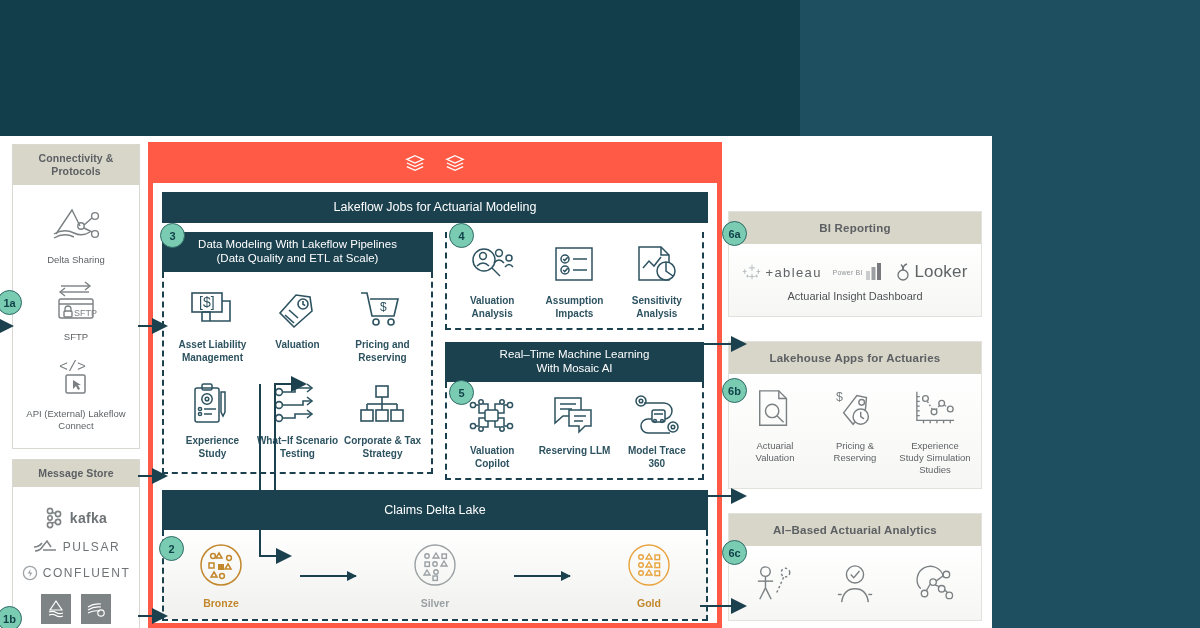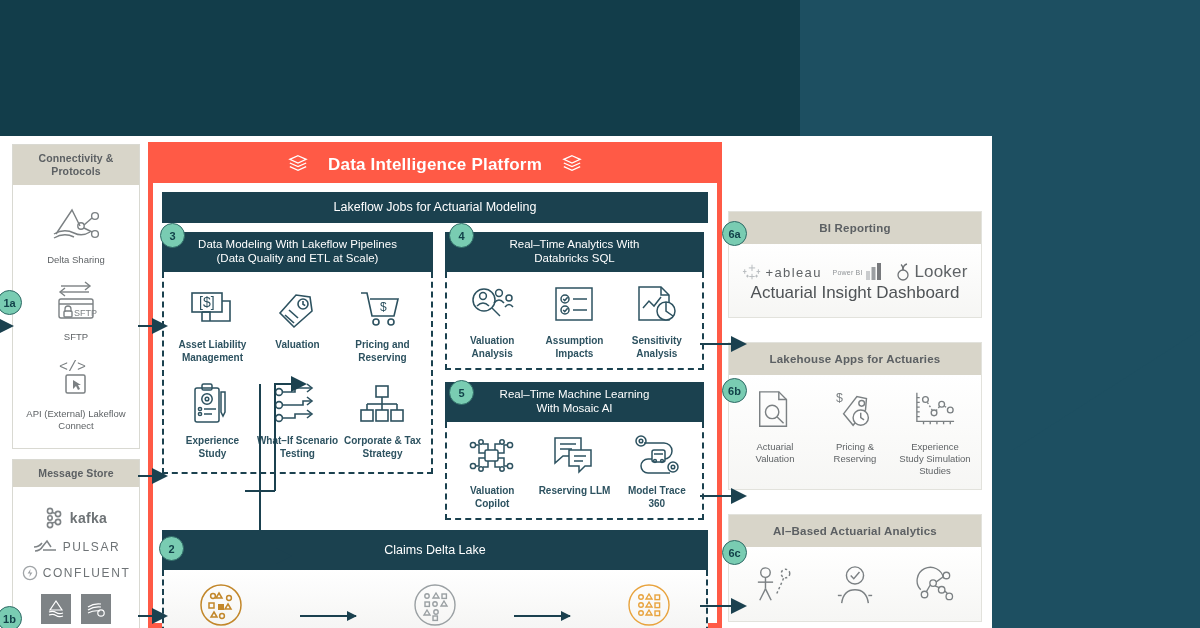--- a/index.html
+++ b/index.html
@@ -134,21 +134,21 @@
   
   .right-col { position: absolute; left: 728px; top: 75px; width: 254px; }
   .out-card { border: 1px solid #e2e2dc; background: #3b82f6; margin-bottom: 24px; }
   .out-hd {
     background: #d8d5c9; color: #5c6063; font-size: 11.5px; font-weight: 700;
     text-align: center; padding: 10px 6px; letter-spacing: .2px;
   }
   .out-body { padding: 12px 8px 10px; background: linear-gradient(180deg,#fff,#f6f6f4); }
   .bi-logos { display: flex; align-items: center; justify-content: space-around; gap: 4px; }
   .bi-sub {
-    text-align: center; font-size: 17px; color: #4f5356; margin-top: 1px;
+    text-align: center; font-size: 11px; color: #4f5356; margin-top: 8px;
   }
   .out-icons { display: flex; justify-content: space-around; }
   .out-cell { display: flex; flex-direction: column; align-items: center; width: 33%; }
   .out-cell .cap {
     margin-top: 6px; font-size: 9.5px; color: #5f6366; text-align: center;
     line-height: 1.25;
   }
 
   
   #wires { position: absolute; left: 0; top: 0; width: 992px; height: 492px; pointer-events: none; z-index: 30; }
@@ -277,21 +277,20 @@
 
     <div id="platform">
       <div class="plat-hd">
         <span>
           <svg width="20" height="20" viewBox="0 0 22 22" fill="none" stroke="#fff" stroke-width="1.4">
             <path d="M11 3 L20 7 L11 11 L2 7 Z"></path>
               <path d="M2 11 L11 15 L20 11"></path>
             <path d="M2 15 L11 19 L20 15"></path>
           </svg>
         </span>
-        <span class="ttl">Data Intelligence Platform</span>
         <span>
           <svg width="20" height="20" viewBox="0 0 22 22" fill="none" stroke="#fff" stroke-width="1.4">
             <path d="M11 3 L20 7 L11 11 L2 7 Z"></path>
               <path d="M2 11 L11 15 L20 11"></path>
             <path d="M2 15 L11 19 L20 15"></path>
           </svg>
         </span>
       </div>
 
       <div class="plat-inner">
@@ -392,22 +391,20 @@
                   </span>
                   <span class="cap" style="white-space:pre-line;">Corporate &amp; Tax
 Strategy</span>
                 </div>
               </div>
             </div>
           </div>
 
           <div class="col-r">
             <div>
-              <div class="bar-dark sec-hd" style="white-space:pre-line;">Real–Time Analytics With
-Databricks SQL</div>
               <div class="dash-box" style="padding:10px 4px 8px;">
                 <div class="icon-grid">
                   <div class="icon-cell">
                     <span class="gph">
                       <svg width="48" height="42" viewBox="0 0 48 42" fill="none" stroke="#2d5260" stroke-width="1.5">
                         <circle cx="16" cy="16" r="11"></circle>
                           <path d="M24 24 l8 8"></path>
                         <circle cx="15" cy="12" r="3.4"></circle>
                           <path d="M9 22 q6 -6 12 0"></path>
                         <circle cx="31" cy="9" r="3.4"></circle>

